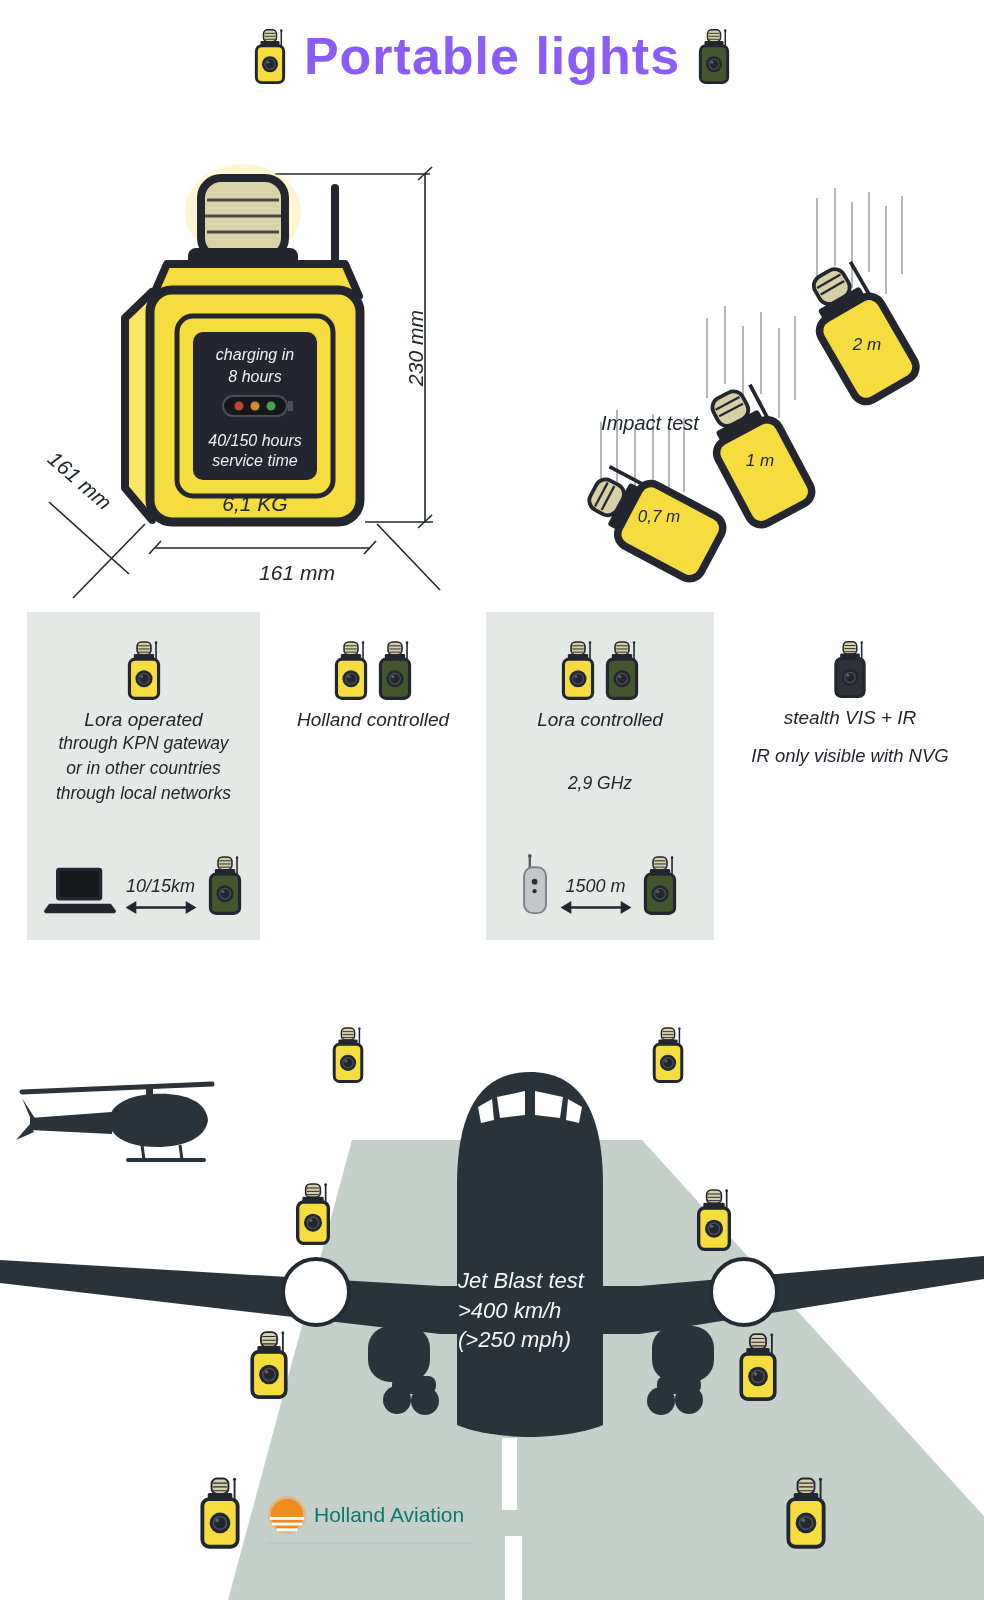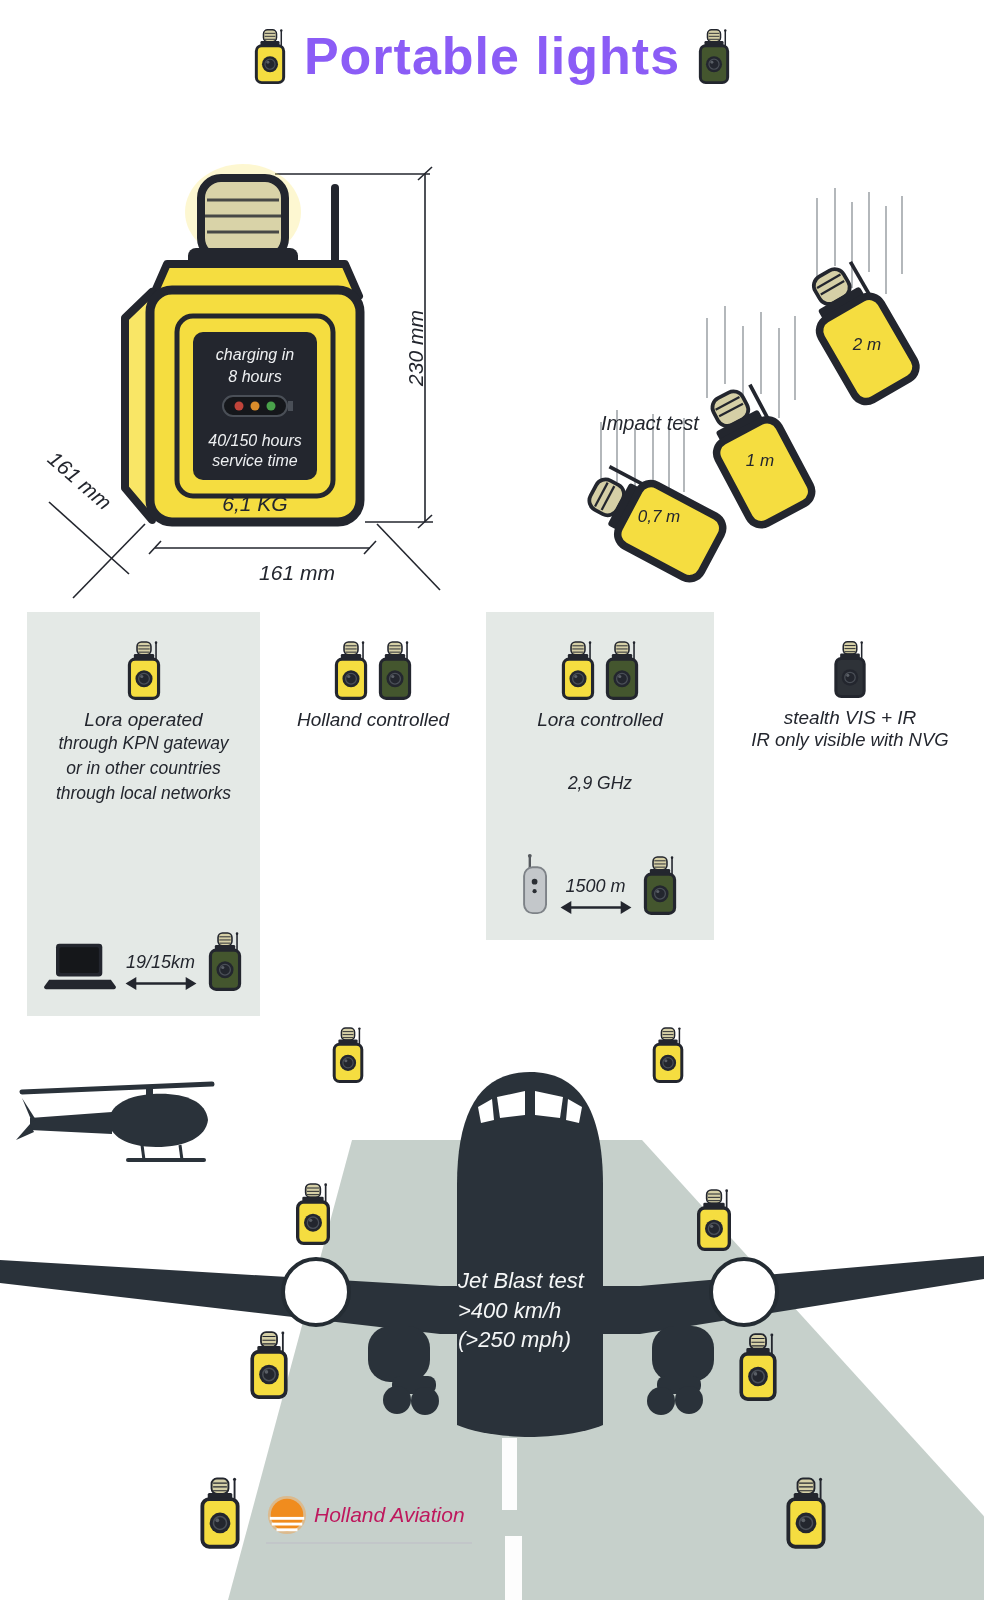--- a/index.html
+++ b/index.html
@@ -40,21 +40,21 @@
   .range-block{display:flex;flex-direction:column;align-items:center;gap:2px;}
   .range-label{font-style:italic;font-size:18px;color:#23262e;text-align:center;}
 
   
   .jet-blast{position:absolute;left:458px;top:1266px;width:240px;color:#f5f7f7;
              font-style:italic;font-size:22px;line-height:1.35;white-space:pre-line;}
 
   
   .footer{position:absolute;left:266px;top:1494px;width:206px;display:flex;align-items:center;
           gap:6px;border-bottom:2px solid #c2c6c9;padding-bottom:6px;}
-  .brand-name{font-style:italic;font-size:21px;color:#be185d;white-space:nowrap;}
+  .brand-name{font-size:21px;color:#0f766e;white-space:nowrap;}
 </style>
 </head>
 <body>
 
 <div class="page">
 
   <svg width="0" height="0" style="position:absolute" aria-hidden="true">
     <defs>
       <symbol id="beacon" viewBox="0 0 60 96">
         <line x1="49" y1="4" x2="49" y2="32" stroke="#23262e" stroke-width="2.5"></line>
@@ -176,38 +176,38 @@
     </g>
     <g transform="translate(98,352) rotate(-62) scale(1.5)" class="b-yellow">
       <use href="#beacon-side" x="-30" y="-48" width="60" height="96"></use>
     </g>
     <text x="312" y="180" text-anchor="middle" class="drop-label">2 m</text>
     <text x="205" y="296" text-anchor="middle" class="drop-label">1 m</text>
     <text x="104" y="352" text-anchor="middle" class="drop-label">0,7 m</text>
     <text x="95" y="260" text-anchor="middle" class="impact-label">Impact test</text>
   </svg>
 
-  <div class="panel" style="left:27px;top:612px;width:233px;height:404px;">
+  <div class="panel" style="left:27px;top:612px;width:233px;height:328px;">
     <div class="icon-row">
       <svg class="b-yellow" width="38" height="61" viewBox="0 0 60 96">
           <use href="#beacon"></use>
         </svg>
     </div>
     <div class="feature-title">Lora operated</div>
     <div class="feature-desc">through KPN gateway
 or in other countries
 through local networks</div>
     <div class="range-row">
       <svg viewBox="0 0 84 58" width="72" height="50">
         <rect x="14" y="2" width="54" height="38" rx="4" fill="#23262e"></rect>
         <rect x="18" y="6" width="46" height="30" rx="2" fill="#15171a"></rect>
         <path d="M6 44 L78 44 L84 52 Q84 55 80 55 L4 55 Q0 55 0 52 Z" fill="#23262e"></path>
       </svg>
       <div class="range-block">
-        <div class="range-label">19/15km</div>
+        <div class="range-label">10/15km</div>
         <svg viewBox="0 0 96 22" width="74" height="17">
           <line x1="14" y1="11" x2="82" y2="11" stroke="#23262e" stroke-width="3.5"></line>
           <path d="M16 2.5 L2 11 L16 19.5 Z" fill="#23262e"></path>
           <path d="M80 2.5 L94 11 L80 19.5 Z" fill="#23262e"></path>
         </svg>
       </div>
       <svg class="b-green" width="38" height="61" viewBox="0 0 60 96">
           <use href="#beacon"></use>
         </svg>
     </div>
@@ -258,21 +258,21 @@
     </div>
   </div>
 
   <div class="col" style="left:722px;top:612px;width:256px;">
     <div class="icon-row">
       <svg class="b-dark" width="38" height="59" viewBox="0 0 60 96">
           <use href="#beacon"></use>
         </svg>
     </div>
     <div class="feature-title">stealth VIS + IR</div>
-    <div class="feature-title" style="margin-top:0;font-size:18.5px;">IR only visible with NVG</div>
+    <div class="feature-title" style="margin-top:16px;font-size:18.5px;">IR only visible with NVG</div>
   </div>
 
   <svg class="abs" style="left:0;top:980px;" width="984" height="620" viewBox="0 0 984 620">
 
     <polygon points="352,160 642,160 1060,620 228,620" fill="#c6d0cb"></polygon>
     <rect x="502" y="458" width="15" height="72" fill="#fdfdfd"></rect>
     <rect x="505" y="556" width="17" height="64" fill="#fdfdfd"></rect>
 
     <g fill="#2a323a">
       <path d="M0 280 L440 306 L640 306 L984 276 L984 299 L640 354 L440 354 L0 303 Z"></path>

